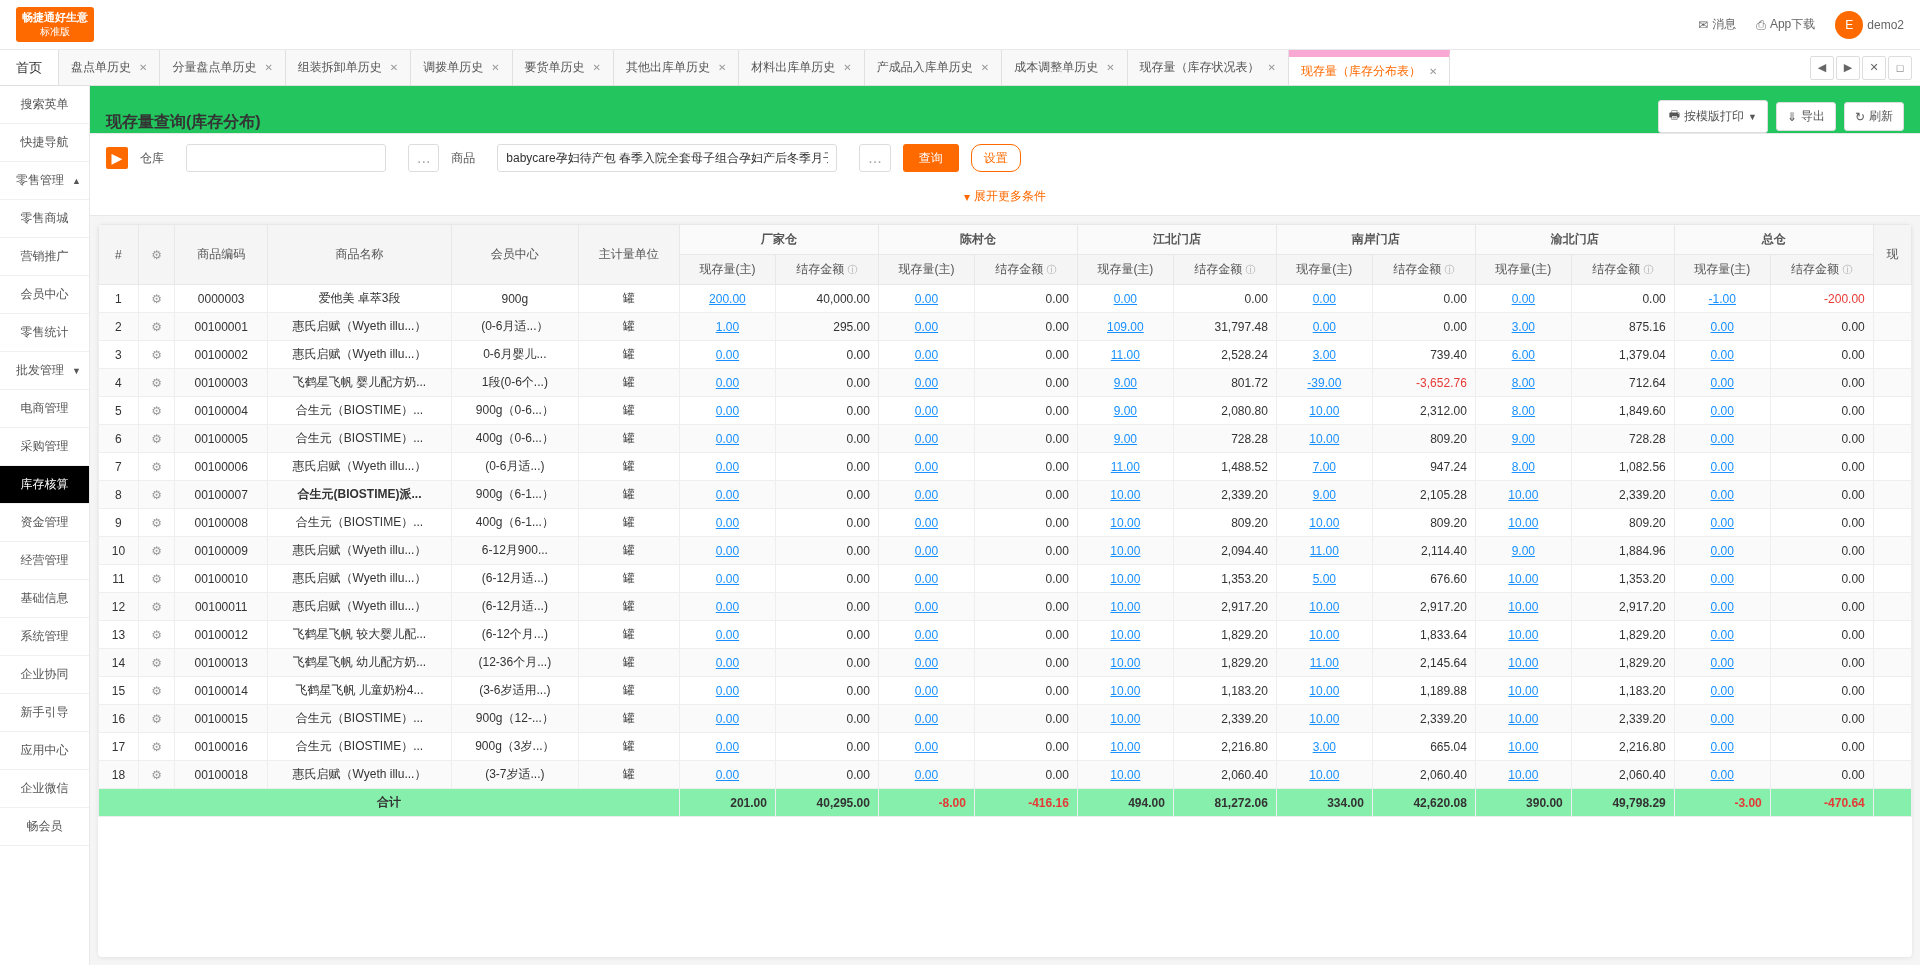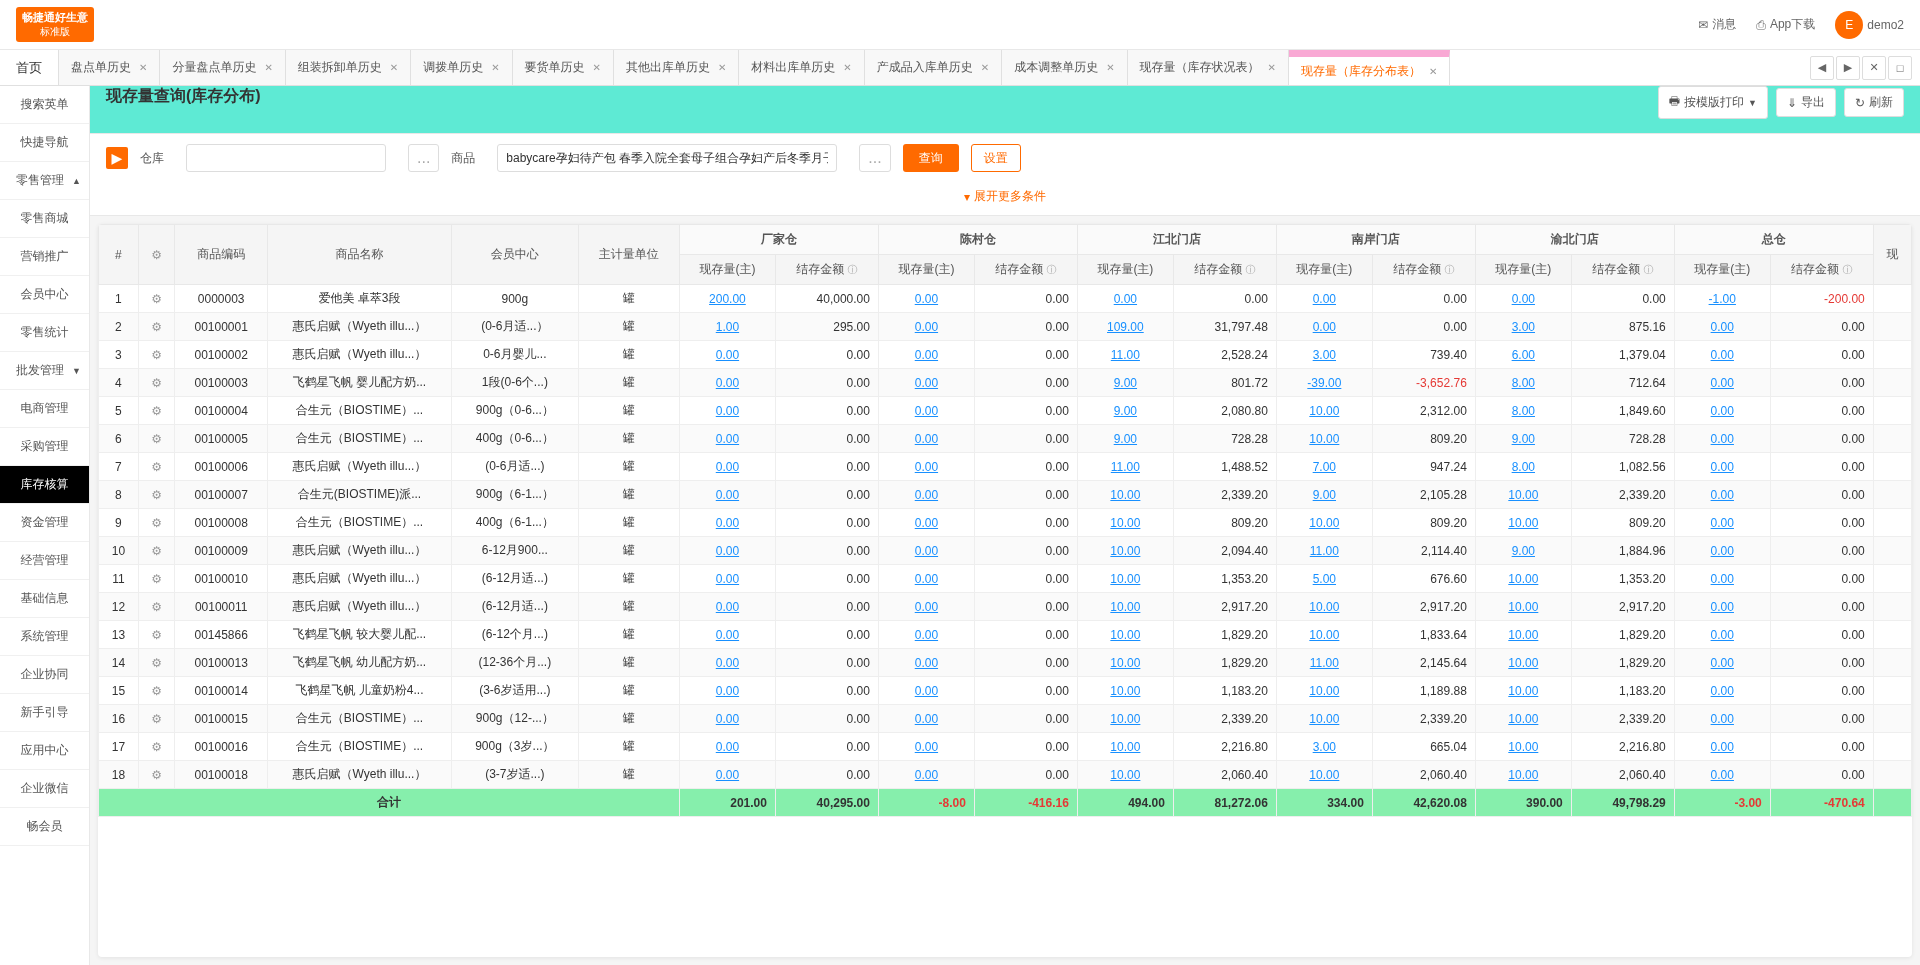--- a/index.html
+++ b/index.html
@@ -28,38 +28,38 @@
     .sidebar { width: 90px; background: #fff; border-right: 1px solid #e8e8e8; display: flex; flex-direction: column; overflow-y: auto; flex-shrink: 0; }
     .sidebar-item { padding: 10px 8px; text-align: center; cursor: pointer; font-size: 12px; color: #555; border-bottom: 1px solid #f0f0f0; }
     .sidebar-item.active { background: #000000; color: #fff; }
     .sidebar-item.has-arrow { display: flex; align-items: center; justify-content: space-between; padding: 10px 8px; }
     .sidebar-item.has-arrow span:first-child { flex: 1; text-align: center; }
 
     
     .content-area { flex: 1; display: flex; flex-direction: column; overflow: hidden; }
 
     
-    .page-header { height: 48px; background: #5eead4; border-bottom: 1px solid #e8e8e8; display: flex; align-items: flex-start; padding: 0 16px; gap: 12px; }
+    .page-header { height: 48px; background: #22c55e; border-bottom: 1px solid #e8e8e8; display: flex; align-items: flex-end; padding: 0 16px; gap: 12px; }
     .page-title { font-size: 16px; color: #333; font-weight: bold; }
     .page-actions { margin-left: auto; display: flex; align-items: center; gap: 8px; }
     .action-btn { display: flex; align-items: center; gap: 4px; padding: 5px 10px; border: 1px solid #ddd; background: #fff; color: #555; cursor: pointer; font-size: 12px; border-radius: 3px; }
 
     
     .filter-bar { background: #fff; padding: 10px 16px; border-bottom: 1px solid #e8e8e8; display: flex; align-items: center; gap: 12px; flex-wrap: wrap; }
     .filter-row { display: flex; align-items: center; gap: 12px; width: 100%; }
     .filter-group { display: flex; align-items: center; gap: 22px; }
     .filter-label { font-size: 12px; color: #555; white-space: nowrap; }
     .filter-input { height: 28px; border: 1px solid #ddd; border-radius: 3px; padding: 0 8px; font-size: 12px; color: #333; outline: none; }
     .filter-input.wide { width: 340px; }
     .filter-input.medium { width: 200px; }
     .expand-btn { display: flex; align-items: center; gap: 4px; color: #ff6a00; cursor: pointer; font-size: 12px; border: none; background: none; }
     .orange-toggle { width: 22px; height: 22px; background: #ff6a00; color: #fff; border: none; cursor: pointer; border-radius: 2px; display: flex; align-items: center; justify-content: center; font-size: 14px; }
     .ellipsis-btn { color: #aaa; font-size: 16px; border: 1px solid #ddd; background: #fff; padding: 2px 8px; border-radius: 3px; cursor: pointer; height: 28px; display: flex; align-items: center; }
     .query-btn { height: 28px; background: #ff6a00; color: #fff; border: none; border-radius: 3px; padding: 0 16px; cursor: pointer; font-size: 12px; }
-    .setting-btn { height: 28px; background: #fff; color: #ff6a00; border: 1px solid #ff6a00; border-radius: 3px; padding: 0 12px; cursor: pointer; font-size: 12px; }
+    .setting-btn { height: 28px; background: #fff; color: #ff6a00; border: 1px solid #ff6a00; border-radius: 10px; padding: 0 12px; cursor: pointer; font-size: 12px; }
 
     
     .table-container { flex: 1; overflow: auto; background: #fff; margin: 8px; border-radius: 4px; box-shadow: 0 1px 4px rgba(0,0,0,0.08); }
     table { width: 100%; border-collapse: collapse; font-size: 12px; min-width: 1600px; }
     thead tr { background: #f5f5f5; }
     thead th { border: 1px solid #e8e8e8; padding: 6px 8px; text-align: center; font-weight: normal; color: #555; white-space: nowrap; position: sticky; top: 0; background: #f5f5f5; z-index: 10; }
     thead th.group-header { background: #fafafa; font-weight: bold; }
     tbody tr { border-bottom: 1px solid #f0f0f0; }
     tbody tr:nth-child(even) { background: #fafafa; }
     tbody tr.total-row { background: #86efac; font-weight: bold; }
@@ -377,21 +377,21 @@
     <td class="link">8.00</td>
     <td class="num">1,082.56</td>
     <td class="td link">0.00</td>
     <td class="td num">0.00</td>
     <td></td>
   </tr>
             <tr>
     <td>8</td>
     <td><span class="gear-icon">⚙</span></td>
     <td class="left">00100007</td>
-    <td class="left" style="max-width:140px;overflow:hidden;text-overflow:ellipsis;">合生元(BIOSTIME)派...</td>
+    <td class="left" style="max-width:140px;overflow:hidden;text-overflow:ellipsis;font-weight:bold;">合生元(BIOSTIME)派...</td>
     <td class="left">900g（6-1...）</td>
     <td>罐</td>
     <td class="link">0.00</td>
     <td class="num">0.00</td>
     <td class="link">0.00</td>
     <td class="num">0.00</td>
     <td class="link">10.00</td>
     <td class="num">2,339.20</td>
     <td class="td link">9.00</td>
     <td class="td num">2,105.28</td>
@@ -481,21 +481,21 @@
     <td class="td num">2,917.20</td>
     <td class="link">10.00</td>
     <td class="num">2,917.20</td>
     <td class="td link">0.00</td>
     <td class="td num">0.00</td>
     <td></td>
   </tr>
             <tr>
     <td>13</td>
     <td><span class="gear-icon">⚙</span></td>
-    <td class="left">00145866</td>
+    <td class="left">00100012</td>
     <td class="left" style="max-width:140px;overflow:hidden;text-overflow:ellipsis;">飞鹤星飞帆 较大婴儿配...</td>
     <td class="left">(6-12个月...)</td>
     <td>罐</td>
     <td class="link">0.00</td>
     <td class="num">0.00</td>
     <td class="link">0.00</td>
     <td class="num">0.00</td>
     <td class="link">10.00</td>
     <td class="num">1,829.20</td>
     <td class="td link">10.00</td>

